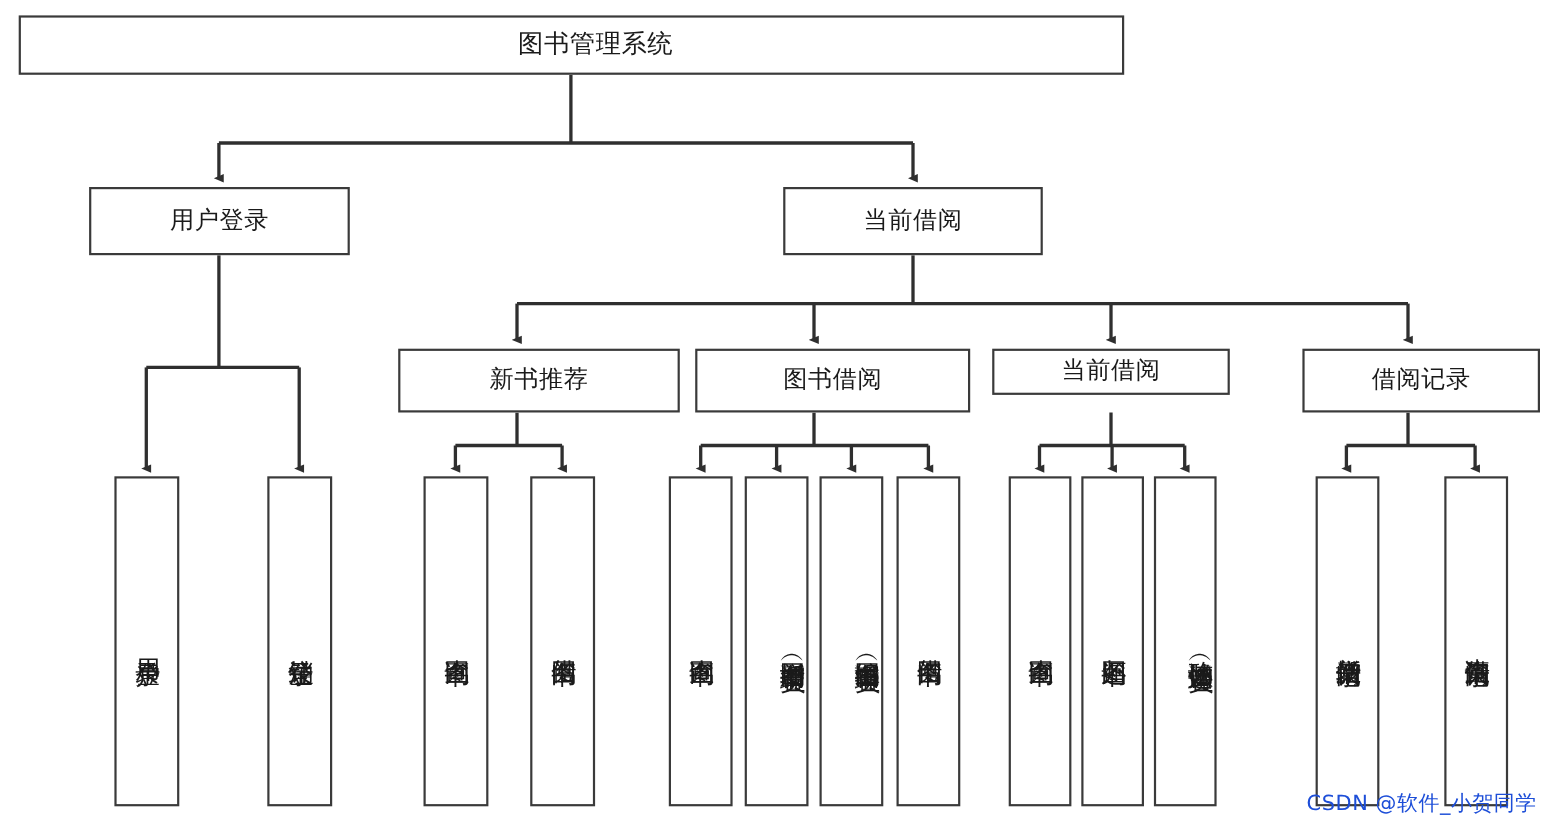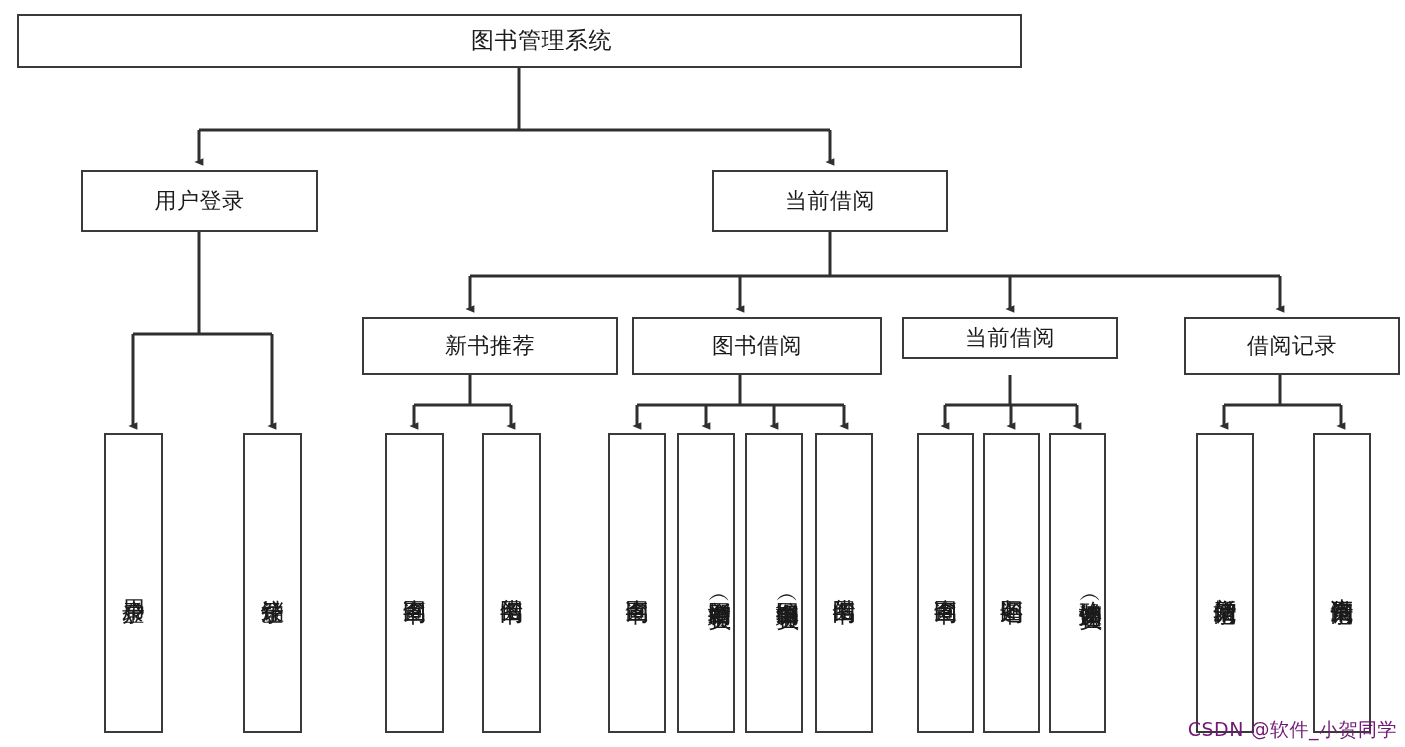--- a/index.html
+++ b/index.html
@@ -63,21 +63,21 @@
   }
   .node-v.center-v {
     align-items: center;
     padding-top: 0;
   }
   #watermark {
     position: absolute;
     right: 8px;
     bottom: 4px;
     font-size: 19px;
-    color: #701a75;
+    color: #1d4ed8;
     letter-spacing: 0.5px;
     white-space: nowrap;
     font-family: "DejaVu Sans", "Liberation Sans", sans-serif;
   }
 </style>
 </head>
 <body>
 
 <div id="diagram-root">
 

